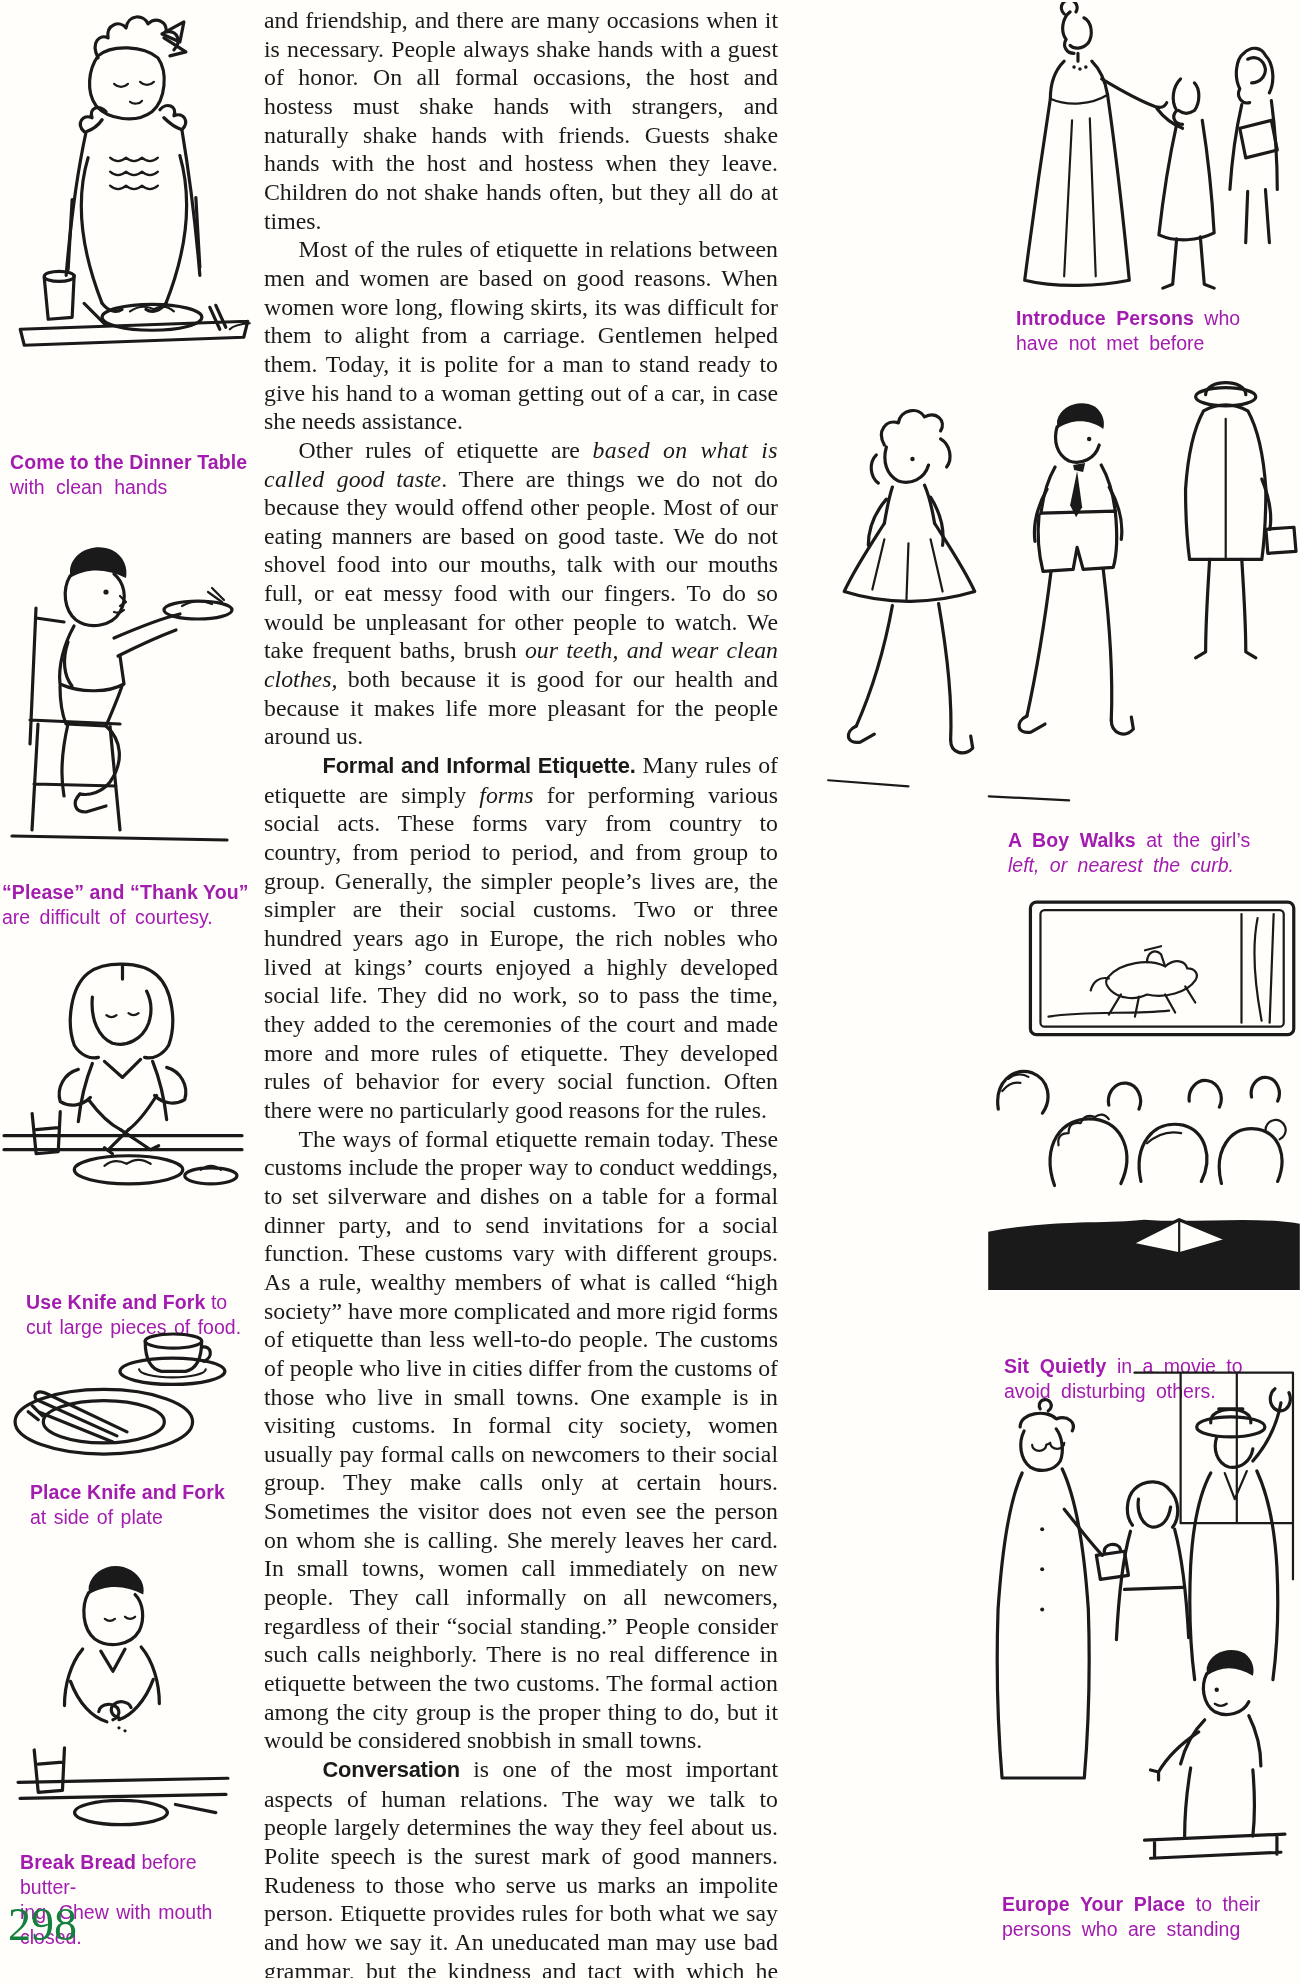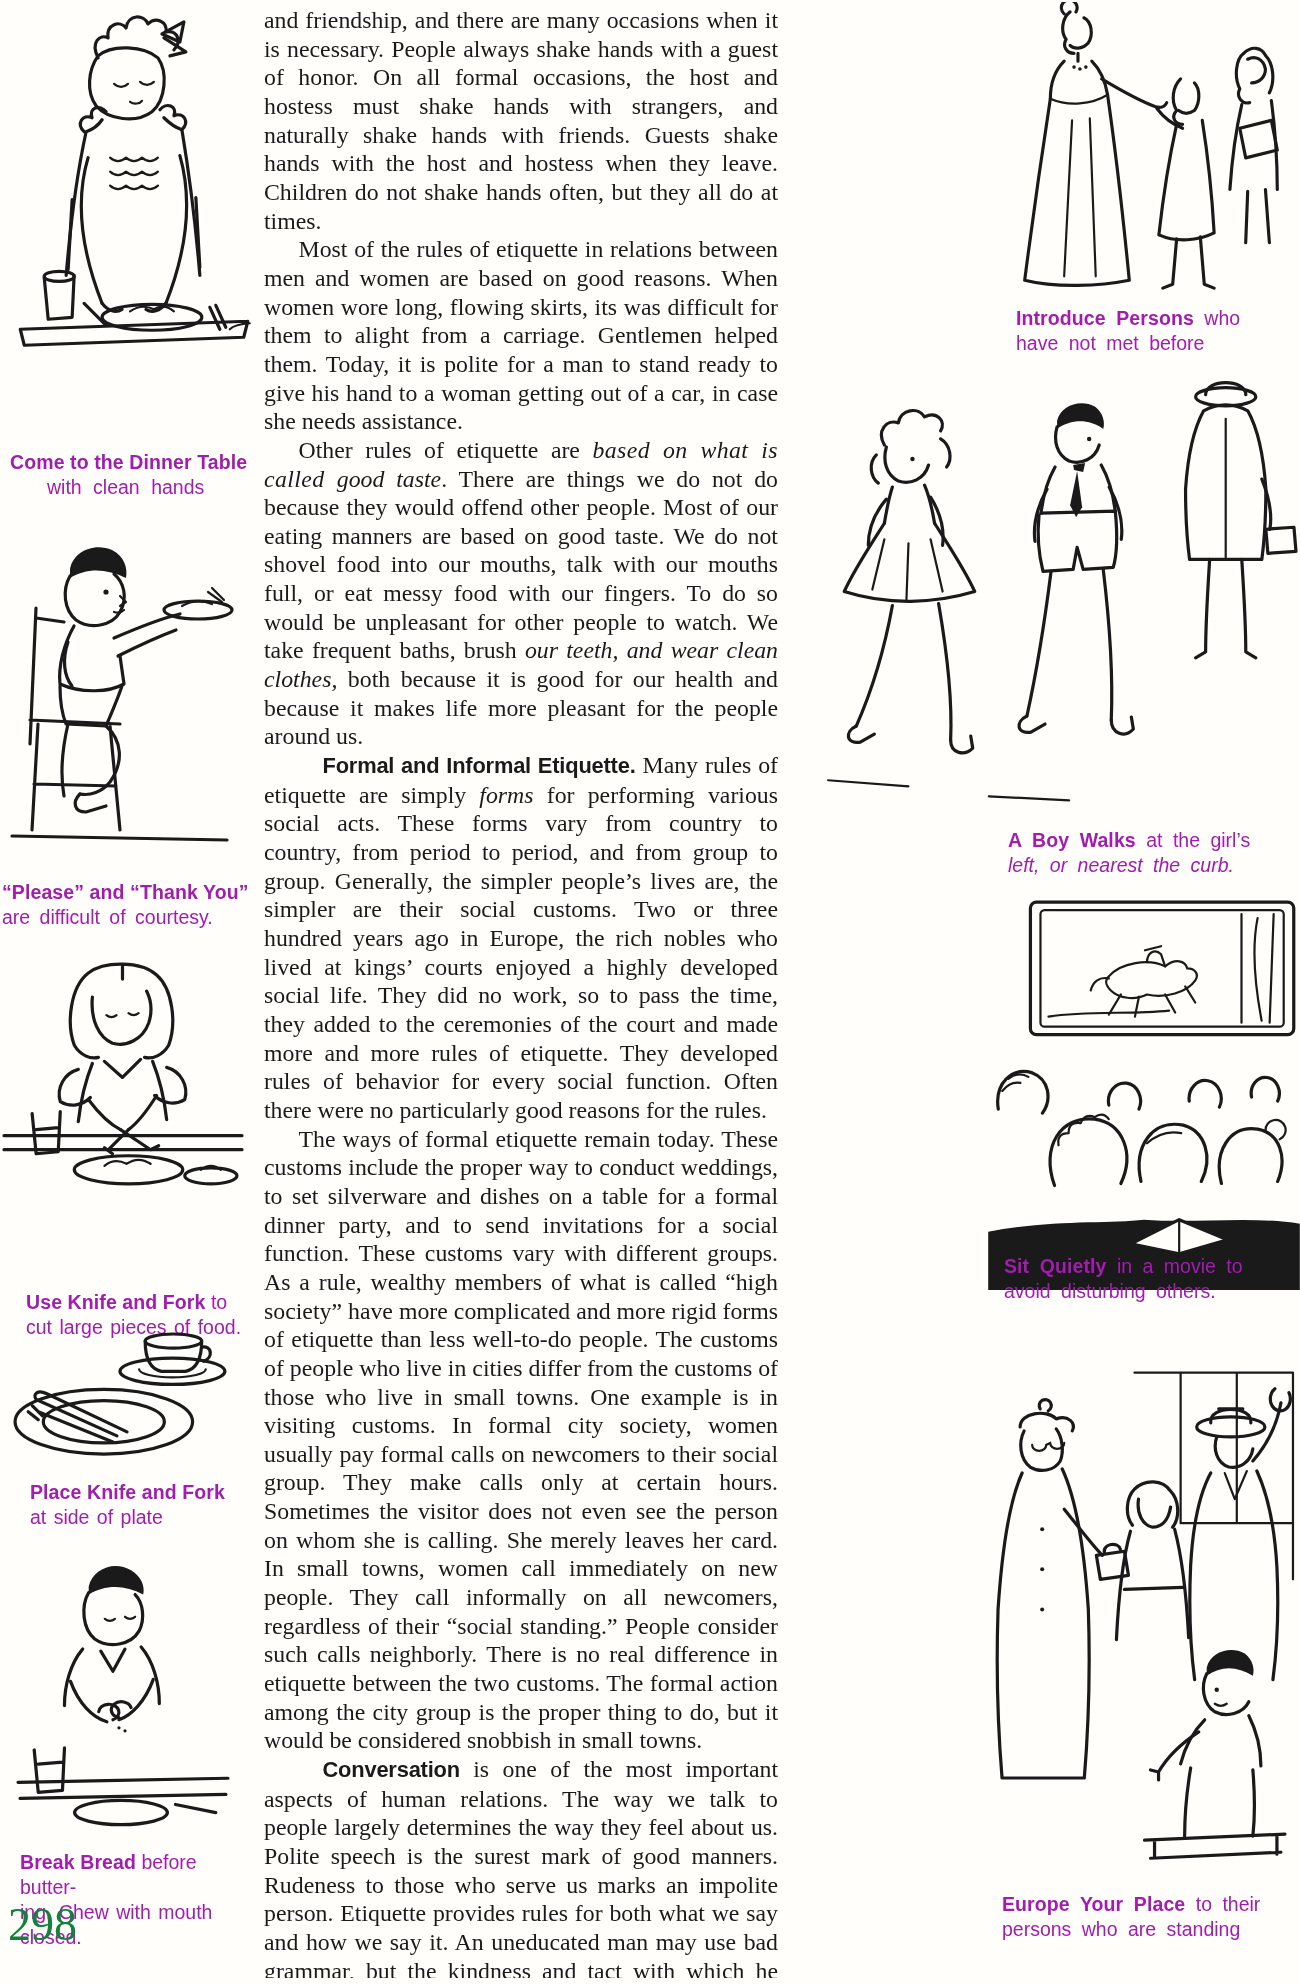--- a/index.html
+++ b/index.html
@@ -23,21 +23,21 @@
     font-size:.92em;letter-spacing:-.2px;margin-left:24px;
   }
   
   .cap{
     position:absolute;font-family:"Liberation Sans",sans-serif;
     font-size:19.5px;line-height:25px;color:#a21caf;
   }
   .cap .b{font-weight:700;letter-spacing:.1px;}
   .ws2{word-spacing:2px;margin-top:20px;}
   .ws4{word-spacing:4px;}
-  .ws6{word-spacing:6px;margin-left:37px;}
+  .ws6{word-spacing:6px;}
   .it{font-style:italic;}
   .cap-r{word-spacing:5px;}
   .pagenum{
     position:absolute;left:8px;top:1898px;
     font-family:"Liberation Serif",serif;font-size:46px;color:#15803d;
   }
   
   .fig{position:absolute;}
   .ill path,.ill ellipse,.ill rect,.ill circle,.ill line{
     stroke:#1a1a1a;stroke-width:3.2;fill:none;
@@ -258,21 +258,21 @@
     <path class="thin" d="M70,246 q-2,-12 10,-12 q0,-12 12,-10 q4,-10 14,-6 q8,-6 14,2"></path>
     <path d="M152,282 C144,246 164,220 194,226 C216,232 224,258 212,282"></path>
     <path class="thin" d="M158,244 q16,-14 34,-10"></path>
     <path d="M232,284 C224,252 240,226 268,230 C290,234 298,258 288,282"></path>
     <path class="thin" d="M276,232 a10,10 0 1 1 14,8"></path>
     <path class="fl" d="M0,332 C60,320 120,324 155,320 C205,324 260,316 310,324 L310,390 L0,390 Z"></path>
     <path class="wh" d="M142,344 L190,320 L238,340 L190,354 Z"></path>
     <path class="thin" d="M190,322 L190,352"></path>
   </svg>
 </div>
-<div class="cap cap-r" style="left:1004px;top:1254px;width:294px;">
+<div class="cap cap-r" style="left:1004px;top:1354px;width:294px;">
   <span class="b">Sit Quietly</span><span> in a movie to</span><br>
   <span>avoid disturbing others.</span>
 </div>
 
 <div class="fig" style="left:984px;top:1368px;width:316px;height:508px;">
   <svg class="ill" viewBox="0 0 315 505" width="316" height="508">
     <path class="thin" d="M150,4 L308,4 L308,210 M196,4 L196,154 M252,4 L252,154 M196,154 L308,154"></path>
     <path d="M36,58 C36,44 62,40 72,50 C84,46 92,54 88,62 M56,40 a6,6 0 1 1 8,2"></path>
     <path d="M40,62 C34,74 36,90 46,98 C56,104 70,102 76,92 C80,82 78,68 72,60"></path>
     <path class="thin" d="M48,76 a7,6 0 1 0 14,0 M66,74 a7,6 0 1 0 14,0 M62,76 L66,74"></path>

